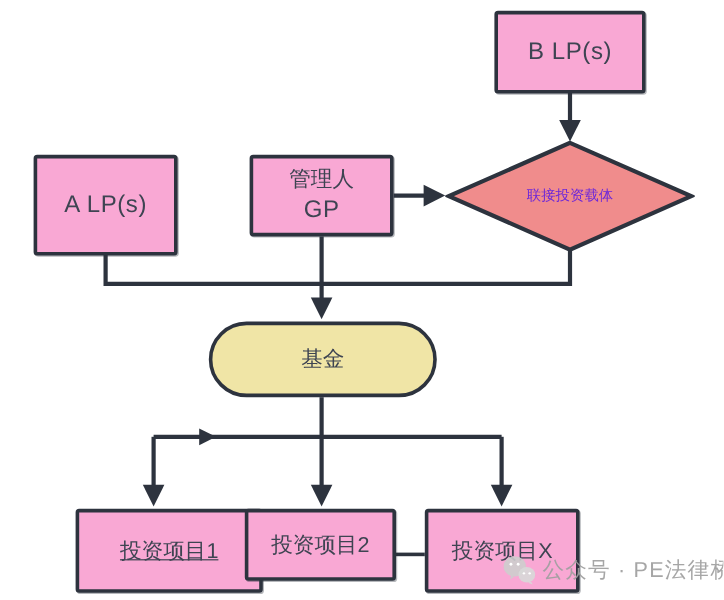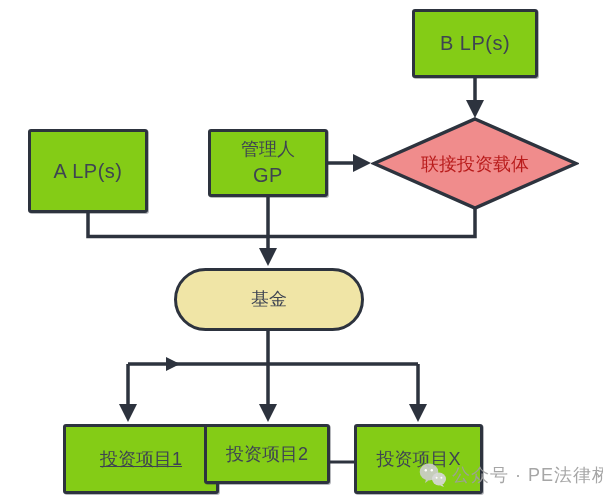--- a/index.html
+++ b/index.html
@@ -18,21 +18,21 @@
     z-index: 0;
   }
   .node {
     position: absolute;
     box-sizing: border-box;
     display: flex;
     flex-direction: column;
     align-items: center;
     justify-content: center;
     text-align: center;
-    background: #84cc16;
+    background: #f9a8d4;
     border: 3px solid #2d333e;
     border-radius: 3px;
     color: #3e4452;
     font-size: 18px;
     z-index: 1;
     box-shadow: 1px 1px 0 rgba(45,51,62,0.35);
   }
   .node .line { display: block; line-height: 1.35; }
   .latin { font-size: 20px; letter-spacing: 0.5px; }
 
@@ -46,22 +46,22 @@
     width: 208px; height: 95px;
     z-index: 1;
   }
   .node-diamond svg { position: absolute; left: 0; top: 0; }
   .diamond-label {
     position: absolute;
     left: 0; top: 0; right: 0; bottom: 0;
     display: flex;
     align-items: center;
     justify-content: center;
-    color: #b91c1c;
-    font-size: 18px;
+    color: #6d28d9;
+    font-size: 12px;
     z-index: 1;
   }
 
   .node-fund {
     left: 174px; top: 268px;
     width: 190px; height: 63px;
     background: #f0e5a6;
     border-radius: 32px;
     box-shadow: none;
     align-items: center;

